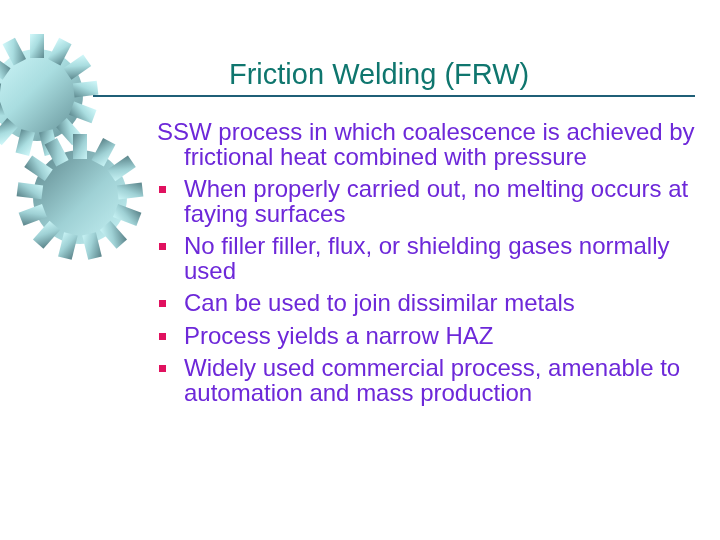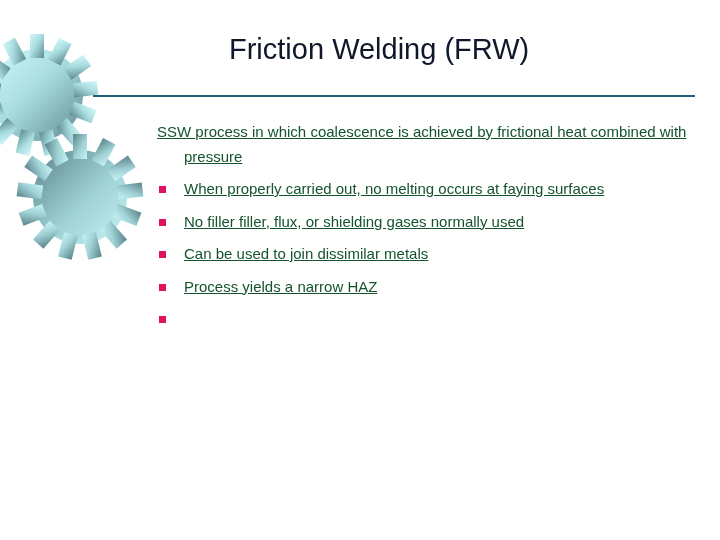--- a/index.html
+++ b/index.html
@@ -1,22 +1,22 @@
 <!DOCTYPE html>
 <html><head>
 <meta charset="utf-8">
 <style>
   html, body { margin:0; padding:0; }
   body { width:720px; height:540px; background:#ffffff; position:relative; overflow:hidden;
          font-family:"Liberation Sans", sans-serif; }
   .gears { position:absolute; left:0; top:0; width:180px; height:280px; }
-  .title { position:absolute; left:229px; top:31px; font-size:29px; color:#0f172a; white-space:nowrap; line-height:36px; }
+  .title { position:absolute; left:229px; top:56px; font-size:29px; color:#0f766e; white-space:nowrap; line-height:36px; }
   .rule { position:absolute; left:93px; top:95px; width:602px; height:2px; background:#1f5f77; }
   .body { position:absolute; left:157px; top:120px; width:545px; }
-  .item { position:relative; font-size:15px; line-height:24.5px; color:#14532d; margin-bottom:8px;text-decoration:underline; }
+  .item { position:relative; font-size:24px; line-height:24.5px; color:#6d28d9; margin-bottom:8px; }
   .item.lead { padding-left:27px; text-indent:-27px; }
   .item.bullet { padding-left:27px; }
   .bullet-mark { position:absolute; left:2px; top:9px; width:7px; height:7px; background:#e0115f; }
 </style>
 </head>
 <body>
 
 <svg class="gears" viewBox="0 0 180 280" xmlns="http://www.w3.org/2000/svg">
   <defs>
     <linearGradient id="g1" x1="0" y1="0" x2="1" y2="1">
@@ -85,14 +85,15 @@
   <div class="item bullet">
     <span class="bullet-mark"></span>
     <span>Can be used to join dissimilar metals</span>
   </div>
   <div class="item bullet">
     <span class="bullet-mark"></span>
     <span>Process yields a narrow HAZ</span>
   </div>
   <div class="item bullet">
     <span class="bullet-mark"></span>
+    <span>Widely used commercial process, amenable to automation and mass production</span>
   </div>
 </div>
 
 </body></html>

